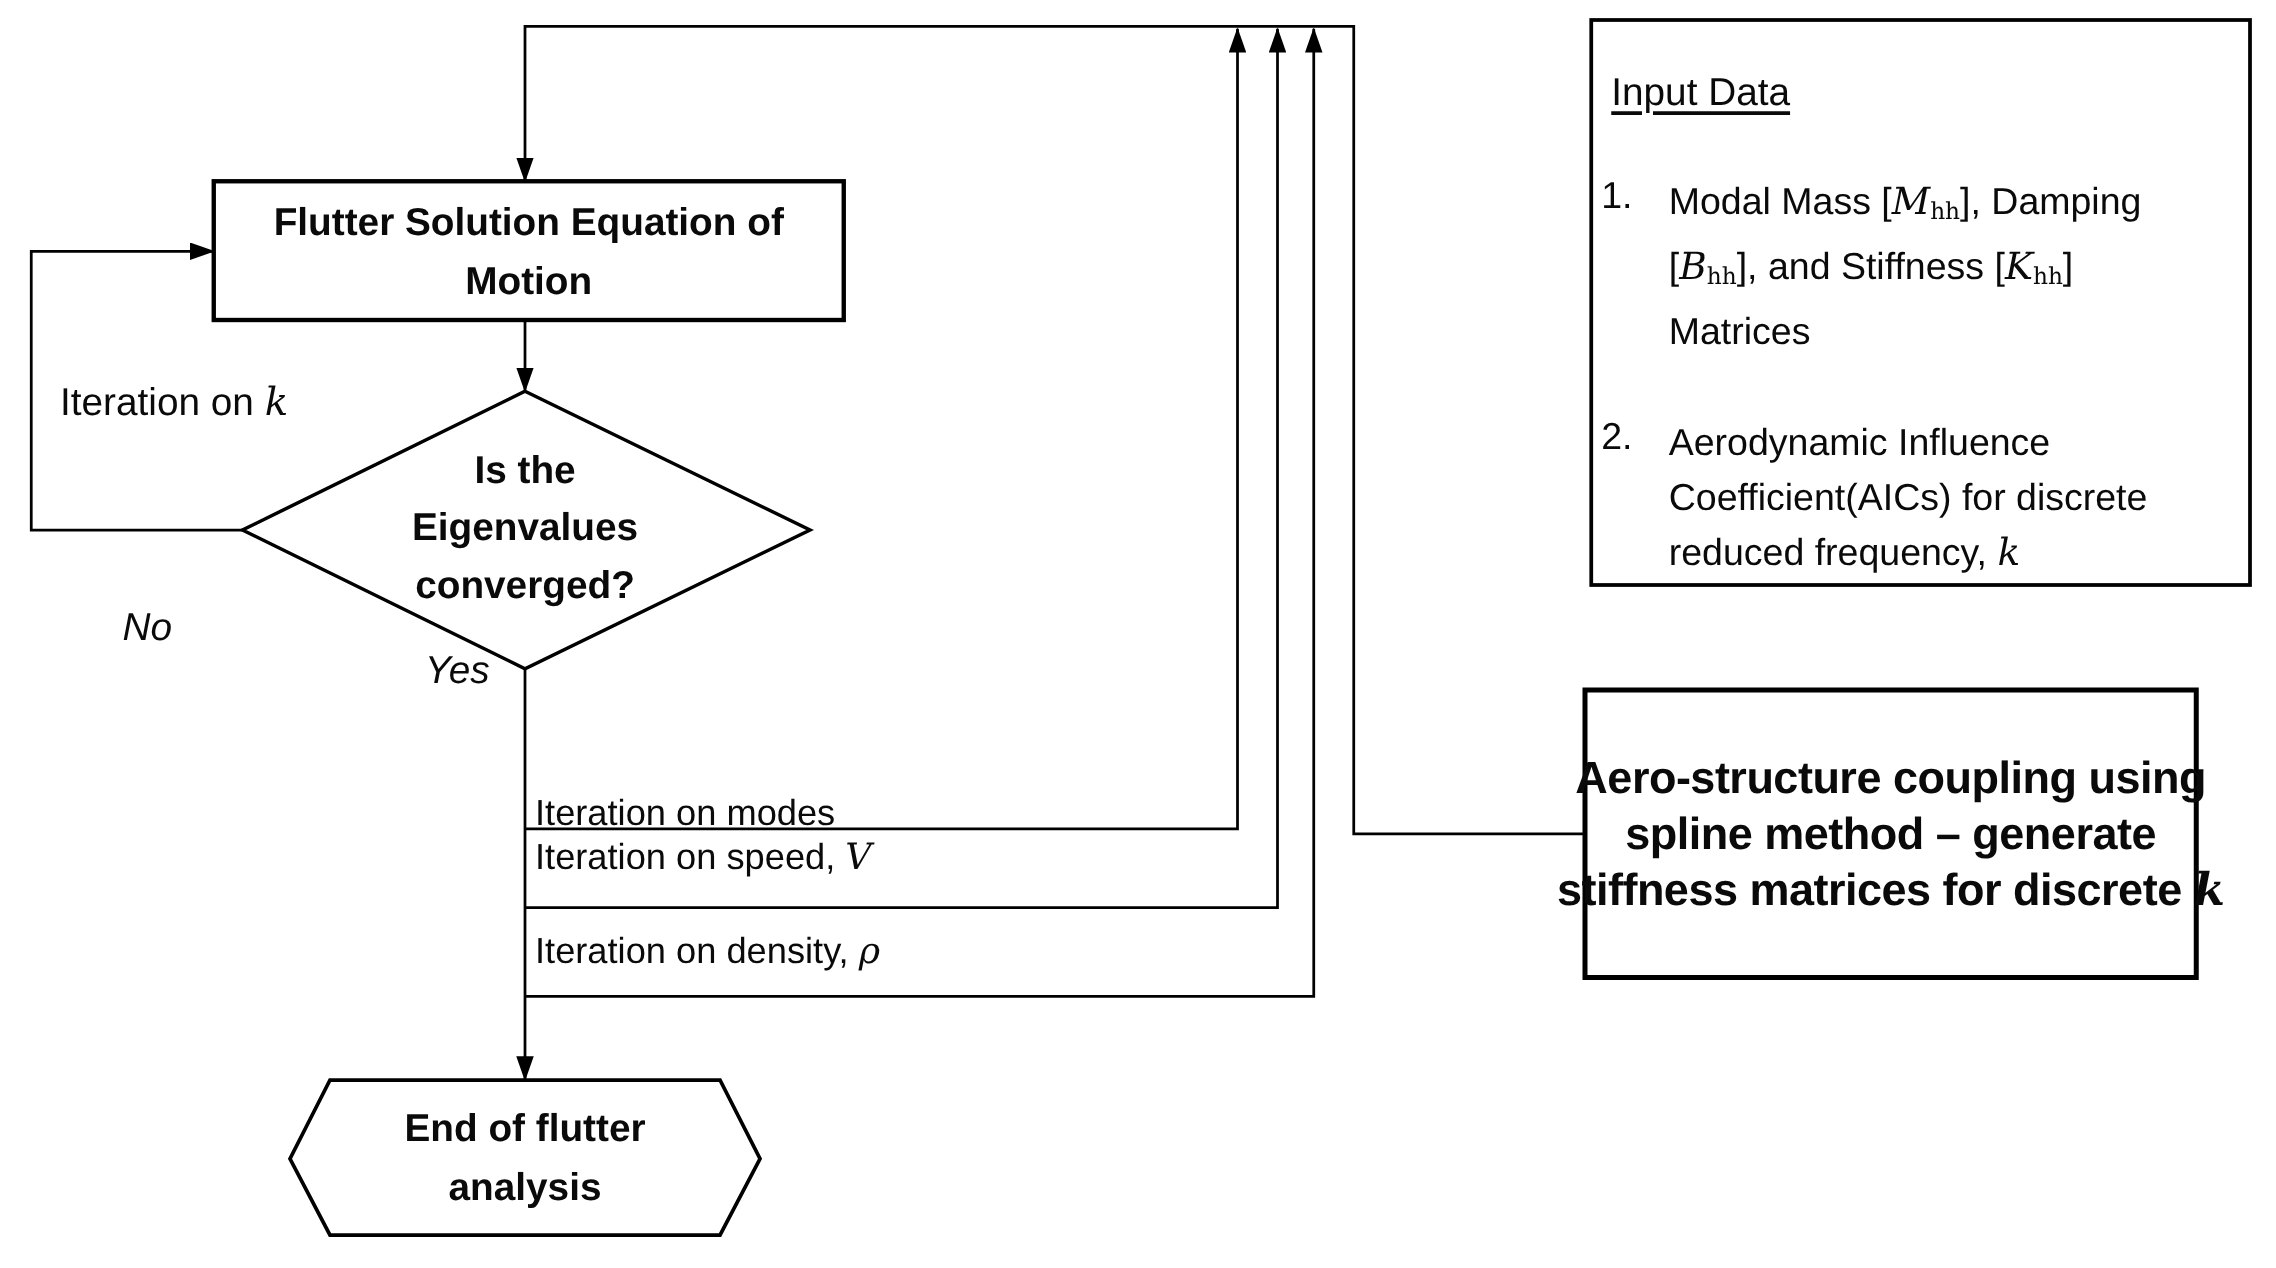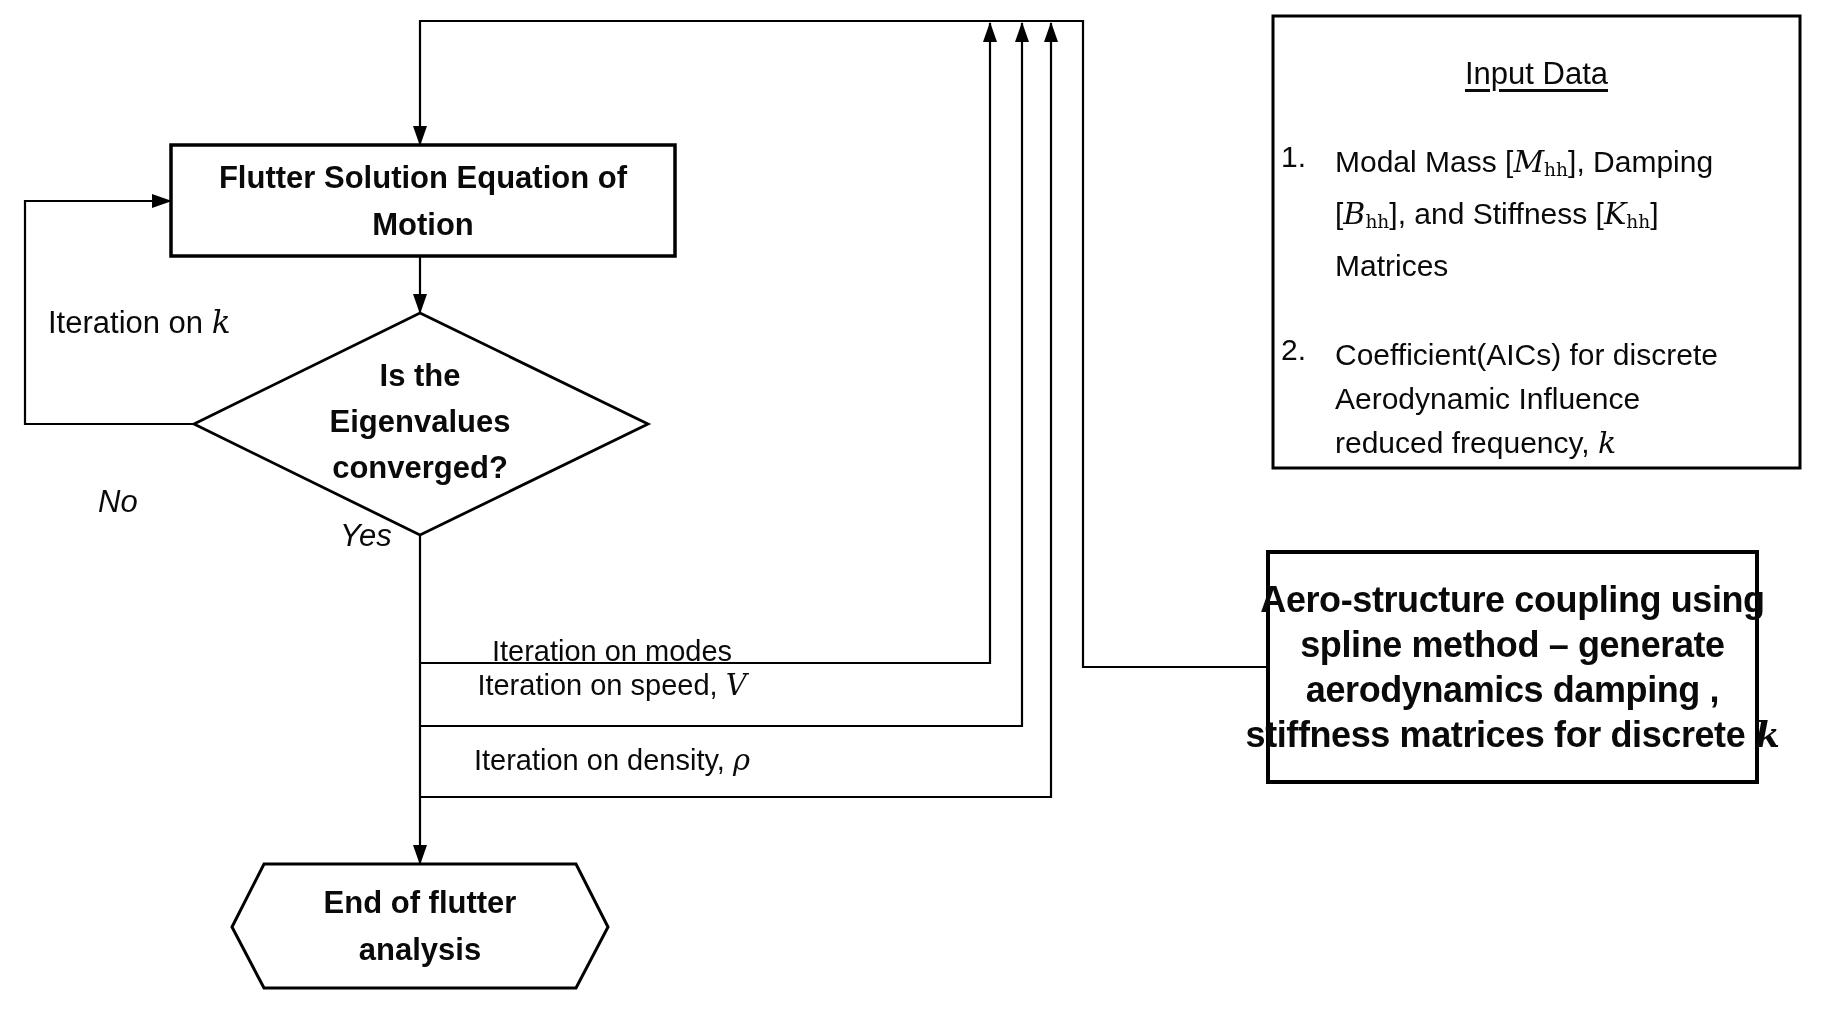--- a/index.html
+++ b/index.html
@@ -10,21 +10,21 @@
     background: #ffffff;
     font-family: "Liberation Sans", "DejaVu Sans", sans-serif;
     color: #0a0a0a;
     overflow: hidden;
   }
   #wires { position: absolute; left: 0; top: 0; width: 1821px; height: 1014px; z-index: 1; }
   .txt { position: absolute; z-index: 2; white-space: nowrap; }
   .node-label { font-weight: 700; font-size: 31px; text-align: center; }
   .flex-center { display: flex; flex-direction: column; justify-content: center; align-items: center; }
   .edge-label { font-size: 29px; font-weight: 400; }
-  .center-text { text-align: center; }
+  .center-text { text-align: left; margin-left: 16px; }
   .italic { font-style: italic; }
   .mvar { font-family: "DejaVu Serif", serif; font-style: italic; }
   .msub { font-family: "DejaVu Serif", serif; font-size: 0.62em; vertical-align: -0.22em; }
   .line47 { line-height: 47px; border-radius: 26px; }
   .line46 { line-height: 46px; }
   .line45 { line-height: 45px; }
   .input-body { font-size: 30px; line-height: 44px; }
   .input-title { font-size: 31px; text-decoration: underline; text-underline-offset: 5px; }
   .aero-text { font-weight: 700; font-size: 36px; letter-spacing: -0.4px; text-align: left; }
   .num { font-size: 30px; }
@@ -104,29 +104,28 @@
       <span>Modal Mass [</span><span class="mvar">M</span><span class="msub">hh</span><span>], Damping</span>
     </div>
     <div>
       <span>[</span><span class="mvar">B</span><span class="msub">hh</span><span>], and Stiffness [</span><span class="mvar">K</span><span class="msub">hh</span><span>]</span>
     </div>
     <div>Matrices</div>
   </div>
 
   <div class="txt num" style="left:1281px; top:333px;">2.</div>
   <div class="txt input-body" style="left:1335px; top:333px;">
+    <div>Aerodynamic Influence</div>
     <div>Coefficient(AICs) for discrete</div>
-    <div>Aerodynamic Influence</div>
     <div>
       <span>reduced frequency, </span><span class="mvar">k</span>
     </div>
   </div>
 
   <div class="txt aero-text flex-center line45" style="left:1268px; top:552px; width:489px; height:230px;">
     <div>Aero-structure coupling using</div>
     <div>spline method – generate</div>
-    <div>aerodynamics damping ,</div>
     <div>
       <span>stiffness matrices for discrete </span><span class="mvar">k</span>
     </div>
   </div>
 
 </div>
 
 </body></html>

